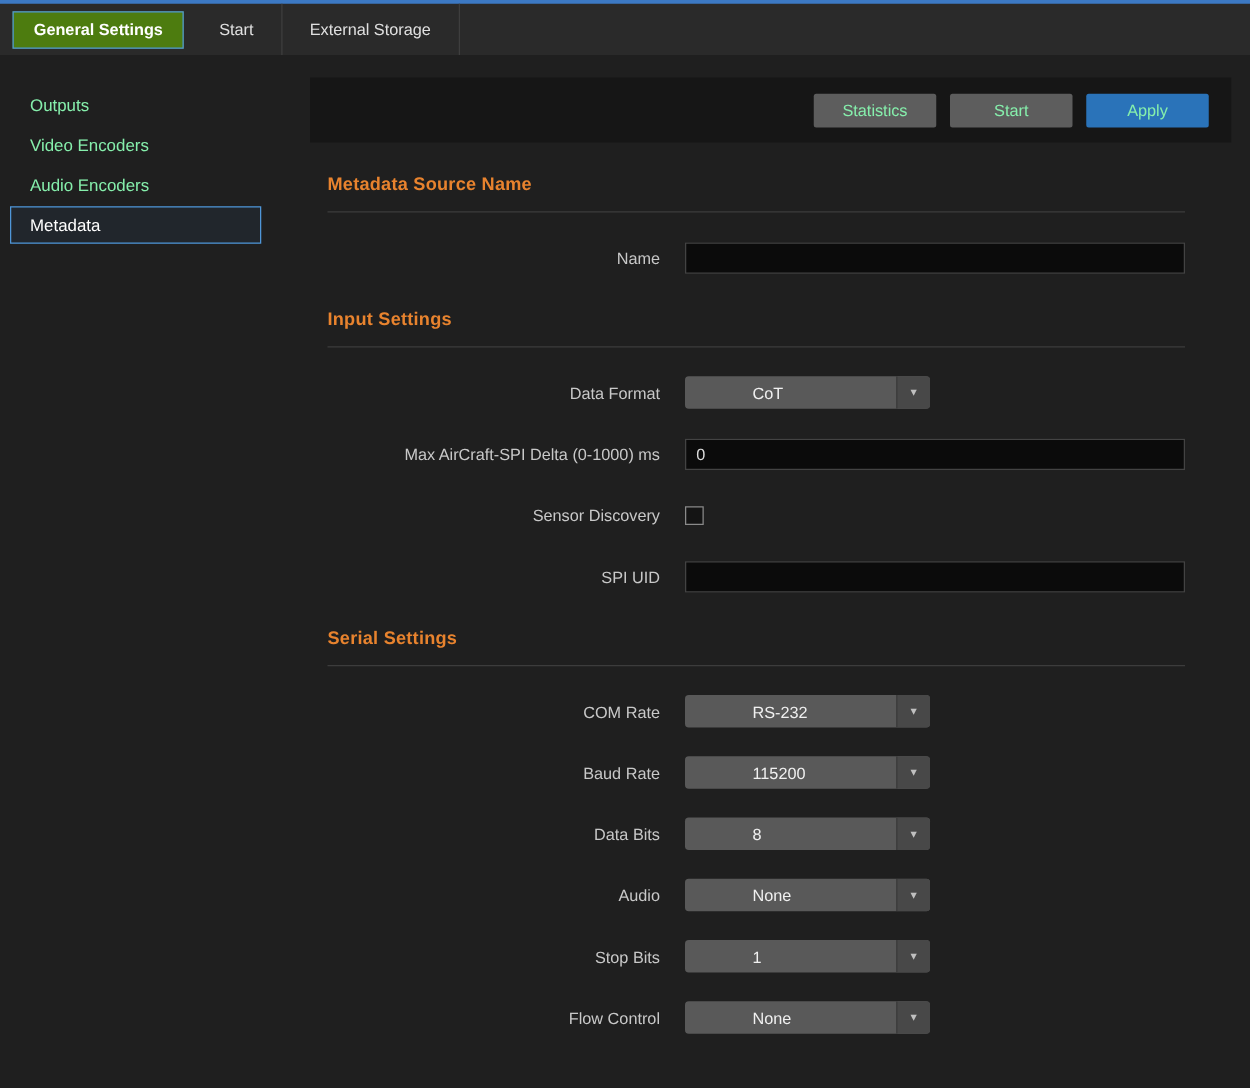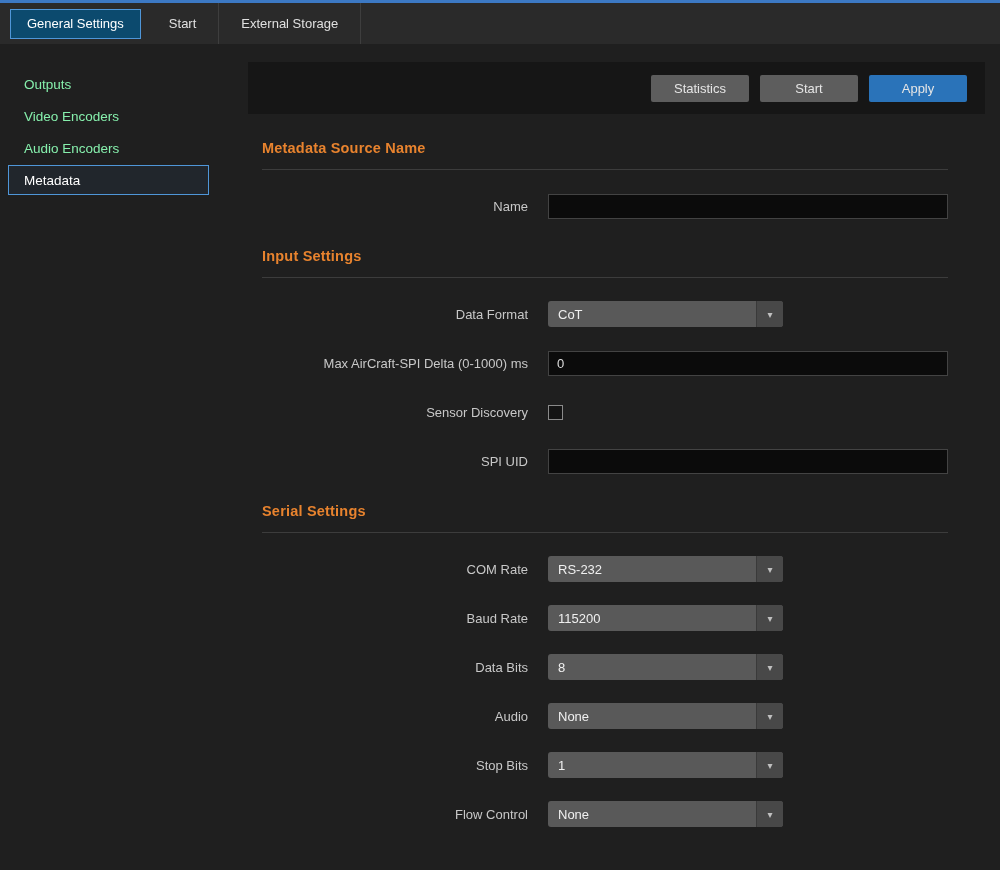--- a/index.html
+++ b/index.html
@@ -28,22 +28,23 @@
     border-right: 1px solid #3e3e3e;
     cursor: pointer;
     white-space: nowrap;
   }
   .tab.active {
     align-self: center;
     height: 30px;
     padding: 0 16px;
     margin: 0 6px 0 10px;
     border: 1px solid var(--accent, #4f96d8);
-    background: #0c4a6e;
+    background: #4d7c0f;
     color: #fff;
+    font-weight: bold;
   }
 
   
   .layout { display: flex; height: 826px; }
   .sidebar {
     width: 248px; flex: 0 0 248px;
     padding-top: 23px;
   }
   .side-item {
     height: 30px;
@@ -74,21 +75,21 @@
     align-items: center;
     justify-content: flex-end;
     gap: 11px;
     padding-right: 18px;
   }
   .btn {
     width: 98px; height: 27px;
     border: none; border-radius: 2px;
     font-family: "Liberation Sans", sans-serif;
     font-size: 13px;
-    color: #e5e5e5;
+    color: #86efac;
     cursor: pointer;
   }
   .btn.gray { background: var(--btn_gray, #5d5d5d); }
   .btn.blue { background: var(--btn_blue, #2a73b9); }
 
   
   .sections { margin-left: 14px; width: 686px; }
   .section h2 {
     margin: 29px 0 0 0;
     padding-bottom: 13px;
@@ -113,27 +114,28 @@
     width: 400px; height: 25px;
     background: #0b0b0b;
     border: 1px solid #434343;
     color: #ddd;
     font-family: "Liberation Sans", sans-serif;
     font-size: 13px;
     padding: 0 8px;
     outline: none;
   }
   .select {
-    width: 235px; height: 26px;
+    width: 196px; height: 26px;
     background: var(--select_bg, #595959);
     border-radius: 3px;
     display: flex; align-items: center;
     justify-content: space-between;
     cursor: pointer;
     overflow: hidden;
+    padding-left: 44px;
   }
   .sel-val { padding-left: 10px; font-size: 13px; color: #f0f0f0; }
   .sel-arrow {
     width: 27px; height: 100%;
     flex: 0 0 27px;
     background: #484848;
     border-left: 1px solid #3a3a3a;
     display: flex; align-items: center; justify-content: center;
     color: #c0c0c0;
     font-size: 10px;

